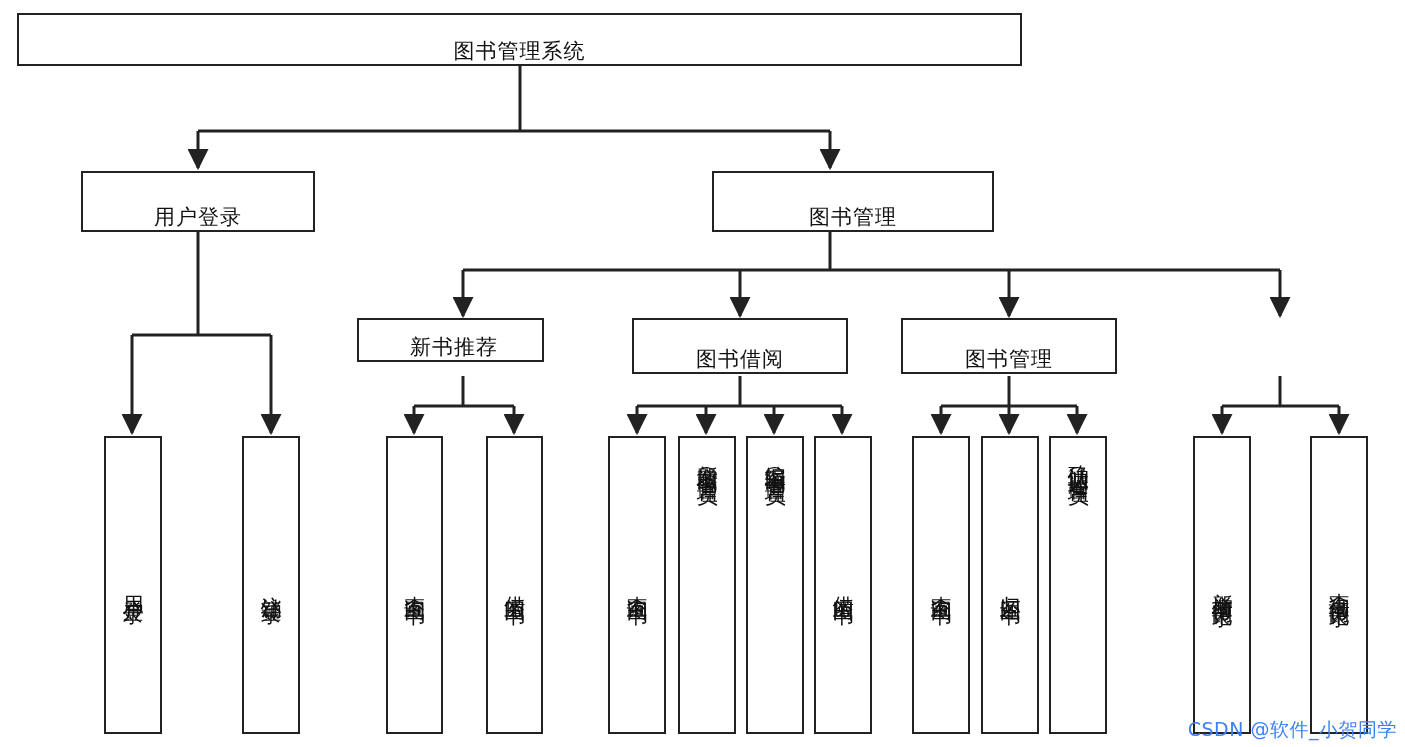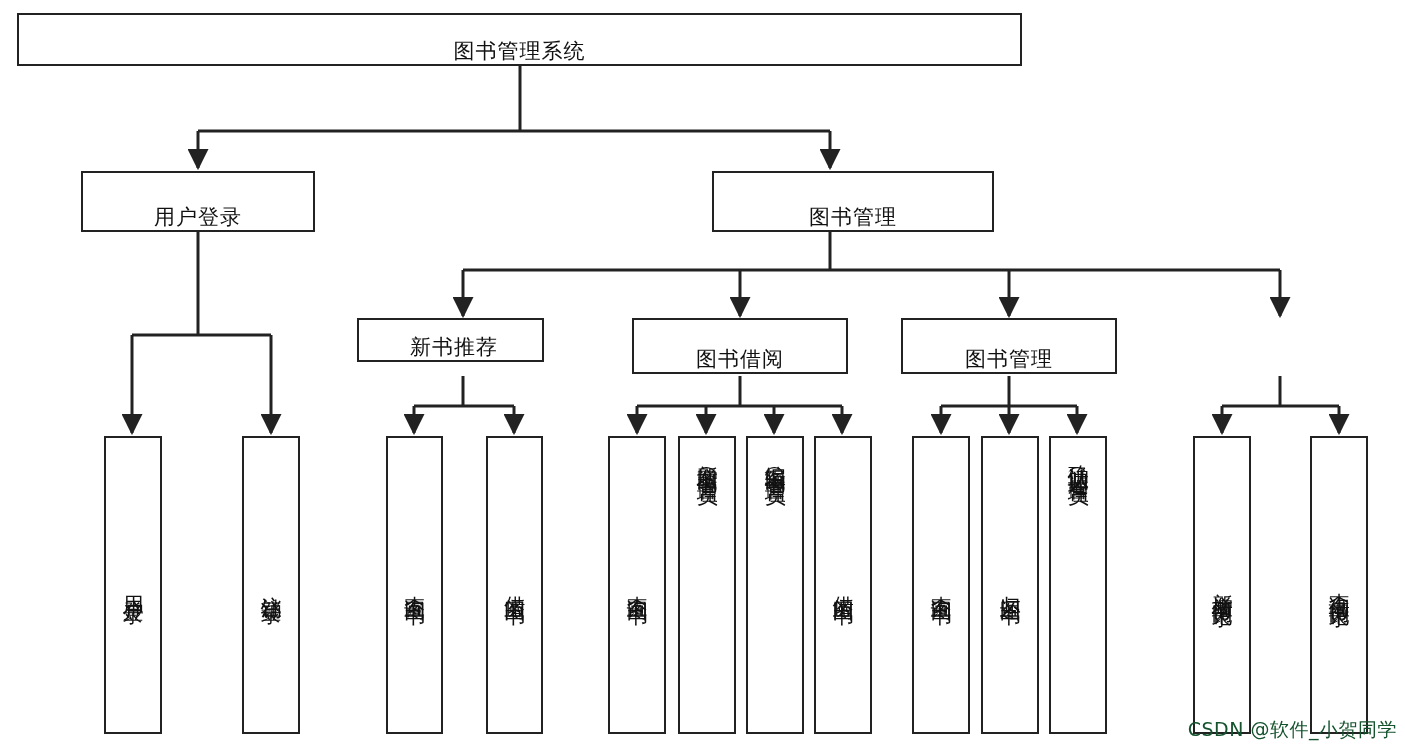--- a/index.html
+++ b/index.html
@@ -57,21 +57,21 @@
   }
   .node-v.centered {
     align-items: center;
     padding-top: 0;
   }
   .watermark {
     position: absolute;
     right: 8px;
     bottom: 4px;
     font-size: 19px;
-    color: #14532d;
+    color: #3b82f6;
     white-space: nowrap;
     letter-spacing: 0.5px;
   }
 </style>
 </head>
 <body>
 
 <div id="diagram-root">
 
   <svg id="connectors" viewBox="0 0 1405 747" xmlns="http://www.w3.org/2000/svg">

